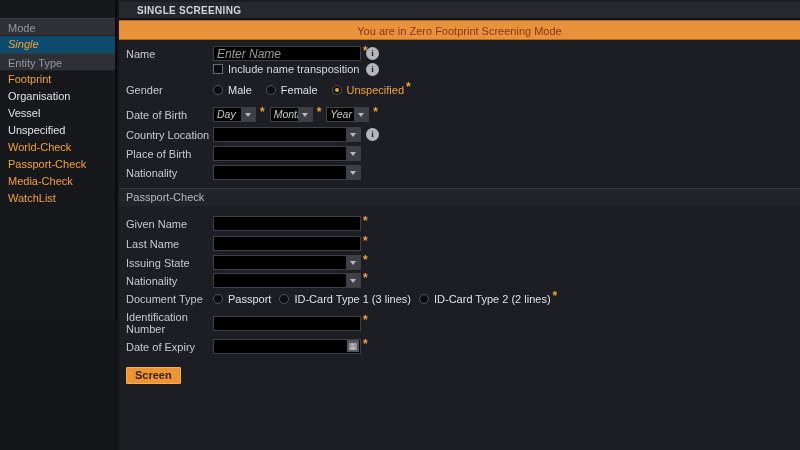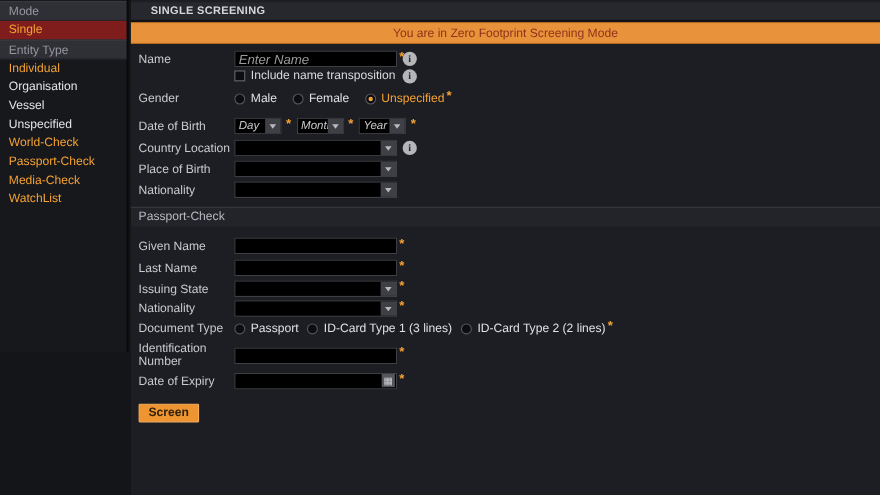--- a/index.html
+++ b/index.html
@@ -6,30 +6,30 @@
   html,body { width:800px; height:450px; overflow:hidden; }
   body {
     background:#141518;
     font-family:"Liberation Sans", sans-serif;
     font-size:11px;
     color:#d8d9dc;
   }
   
   .sidebar {
     position:absolute; left:0; top:0; width:117px; height:320px;
-    background:#17181c; border-right:2px solid #0a0a0c; padding-top:1px;
+    background:#17181c; border-right:2px solid #0a0a0c; padding-top:18px;
   }
   .sb-header {
     height:18px; line-height:18px; padding-left:8px;
     background:#2e3036; color:#96979d;
     border-top:1px solid #3a3b41; border-bottom:1px solid #222328;
   }
   .sb-item { height:17px; line-height:17px; padding-left:8px; color:#e3e3e5; cursor:pointer; }
   .sb-item.orange { color:#f5a233; }
-  .sb-item.active { background:#7f1d1d; }
+  .sb-item.active { background:#0c4a6e;font-style:italic; }
   
   .main {
     position:absolute; left:119px; top:0; right:0; bottom:0;
     background:#1d1e23; padding-top:2px;
   }
   .panel-header {
     height:18px; line-height:18px; padding-left:18px;
     background:#27282d; border-bottom:2px solid #111216;
     color:#d4d5d8; font-weight:bold; font-size:10px; letter-spacing:.3px;
   }
@@ -98,21 +98,21 @@
   .mb7{margin-bottom:7px}.mb8{margin-bottom:8px}.mb10{margin-bottom:10px}
 </style>
 </head>
 <body>
 
 <div class="sidebar">
   <div class="sb-header">Mode</div>
   <div class="sb-item orange active">Single</div>
 
   <div class="sb-header">Entity Type</div>
-  <div class="sb-item orange">Individual</div>
+  <div class="sb-item orange">Footprint</div>
   <div class="sb-item">Organisation</div>
   <div class="sb-item">Vessel</div>
   <div class="sb-item">Unspecified</div>
 
   <div class="sb-item orange">World-Check</div>
   <div class="sb-item orange">Passport-Check</div>
   <div class="sb-item orange">Media-Check</div>
   <div class="sb-item orange">WatchList</div>
 </div>
 

